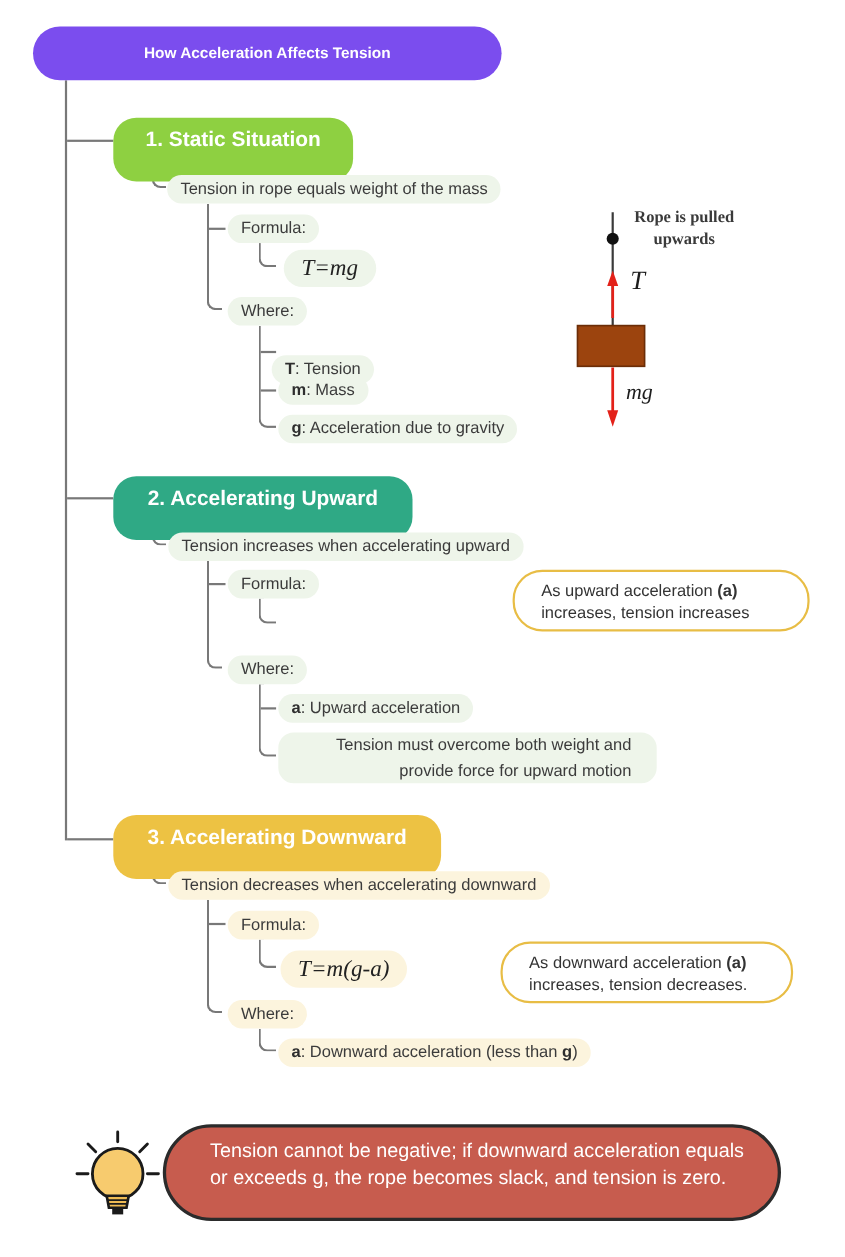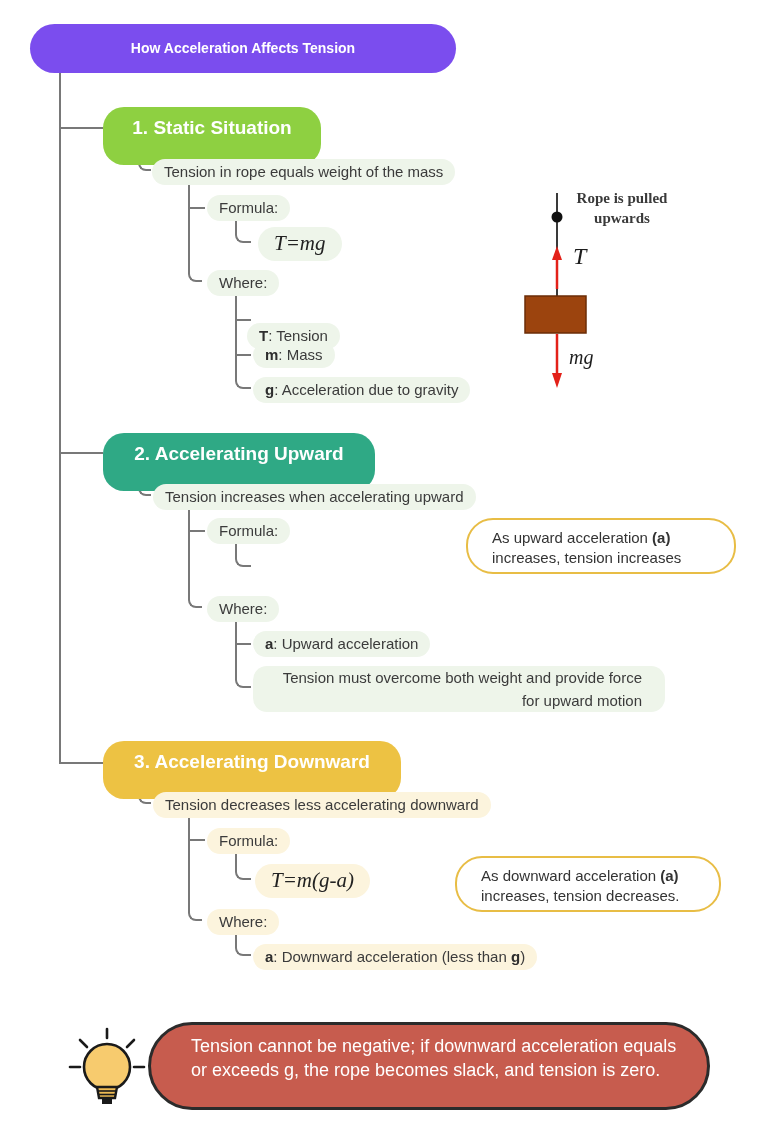--- a/index.html
+++ b/index.html
@@ -22,21 +22,21 @@
   .pill.b2{background:var(--branch2-bg);}
   .pill.b3{background:var(--branch3-bg);}
 
   .node{position:absolute;white-space:nowrap;font-size:15px;color:#3b3b3b;height:26px;
         line-height:26px;padding:0 12px;border-radius:13px;}
   .bgG{background:var(--child-green-bg);text-align:right;}
   .bgC{background:var(--child-cream-bg);}
   .node b{color:#2e2e2e;}
   .formula{height:34px;line-height:33px;border-radius:17px;padding:0 16px;
            font-family:"Liberation Serif",serif;font-style:italic;font-size:21px;color:#222;}
-  .multi{white-space:normal;width:412px;height:46px;line-height:23px;padding:0 23px;
+  .multi{white-space:normal;width:344px;height:46px;line-height:23px;padding:0 23px;
          border-radius:14px;}
 
   .vline{position:absolute;width:0;border-left:2px solid var(--line-gray);}
   .hline{position:absolute;height:0;border-top:2px solid var(--line-gray);}
   .elbow{position:absolute;border-left:2px solid var(--line-gray);
          border-bottom:2px solid var(--line-gray);border-bottom-left-radius:8px;}
 
   .callout{position:absolute;background:#fff;border:2px solid var(--callout-border);
            border-radius:27px;font-size:15px;line-height:20px;color:#333;padding-top:8px;
            padding-left:24px;}
@@ -112,21 +112,21 @@
   <div class="node bgG" style="left:207px;top:596px;">Where:</div>
   <div class="node bgG" style="left:253px;top:631px;"><b>a</b><span>: Upward acceleration</span></div>
   <div class="node bgG multi" style="left:253px;top:666px;"><span>Tension must overcome both weight and provide force for upward motion</span></div>
 
   <div class="callout" style="left:466px;top:518px;width:270px;height:56px;">
     <div><span>As upward acceleration </span><b>(a)</b></div>
     <div>increases, tension increases</div>
   </div>
 
   <div class="pill b3" style="left:103px;top:741px;width:298px;">3. Accelerating Downward</div>
-  <div class="node bgC" style="left:153px;top:792px;">Tension decreases less accelerating downward</div>
+  <div class="node bgC" style="left:153px;top:792px;">Tension decreases when accelerating downward</div>
   <div class="node bgC" style="left:207px;top:828px;">Formula:</div>
   <div class="node bgC formula" style="left:255px;top:864px;">T=m(g-a)</div>
   <div class="node bgC" style="left:207px;top:909px;">Where:</div>
   <div class="node bgC" style="left:253px;top:944px;"><b>a</b><span>: Downward acceleration (less than </span><b>g</b><span>)</span></div>
 
   <div class="callout" style="left:455px;top:856px;width:266px;height:56px;">
     <div><span>As downward acceleration </span><b>(a)</b></div>
     <div>increases, tension decreases.</div>
   </div>
 

